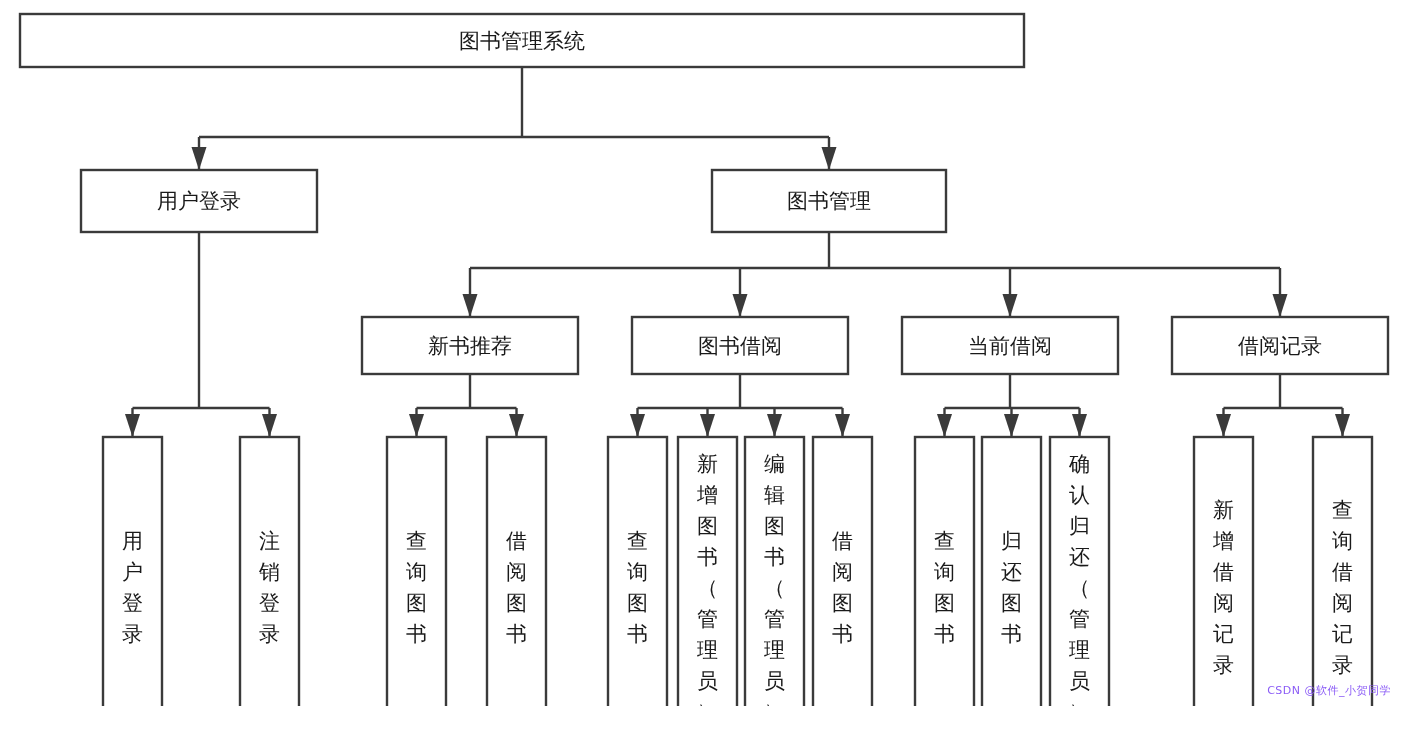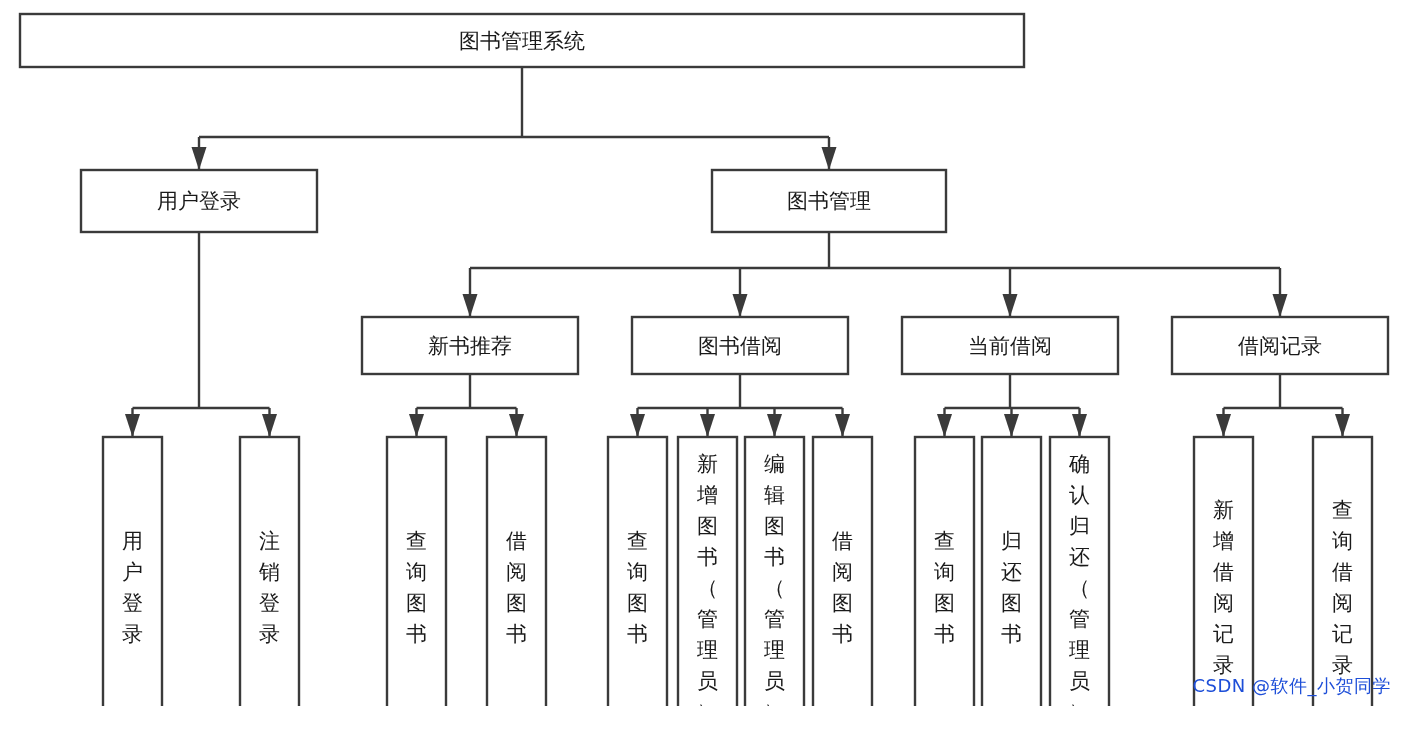--- a/index.html
+++ b/index.html
@@ -51,22 +51,22 @@
     font-family: "DejaVu Sans", "Liberation Sans", sans-serif;
     font-size: 21px;
     fill: #1a1a1a;
     text-anchor: middle;
   }
   .watermark {
     position: absolute;
     right: 14px;
     bottom: 8px;
     font-family: "DejaVu Sans", "Liberation Sans", sans-serif;
-    font-size: 18px;
-    color: #1d4ed8;
+    font-size: 11px;
+    color: #8b5cf6;
     white-space: nowrap;
     letter-spacing: 0.5px;
     user-select: none;
   }
 </style>
 </head>
 <body>
 
 <div id="diagram-root">
   <svg id="flow" viewBox="0 0 1405 747" xmlns="http://www.w3.org/2000/svg">

